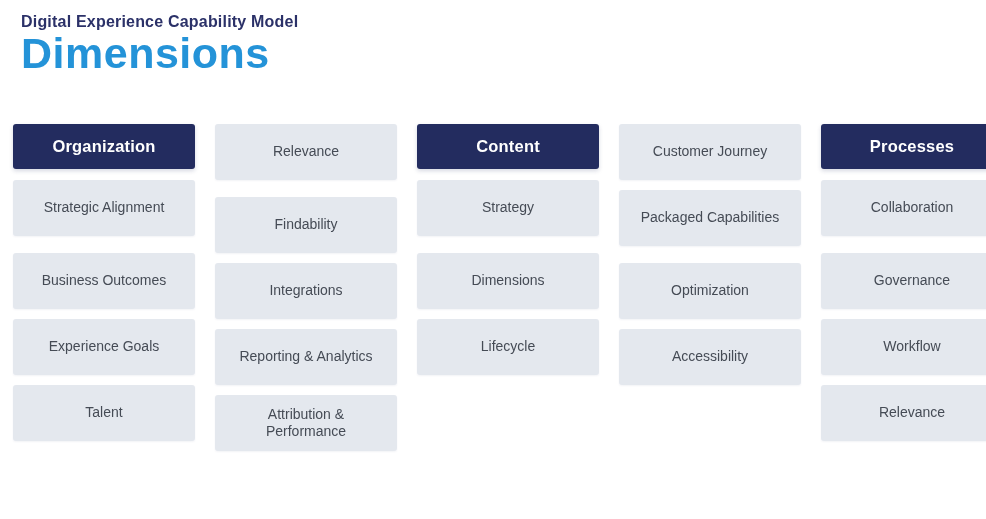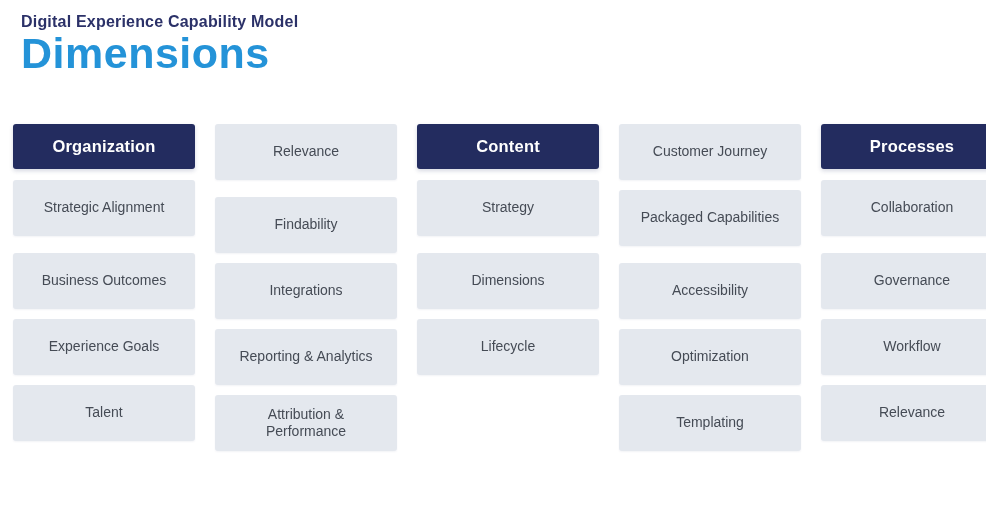--- a/index.html
+++ b/index.html
@@ -109,23 +109,22 @@
     </div>
     <div class="column">
       <div class="column-header">Content</div>
       <div class="cell first-row">Strategy</div>
       <div class="cell">Dimensions</div>
       <div class="cell">Lifecycle</div>
     </div>
     <div class="column">
       <div class="cell">Customer Journey</div>
       <div class="cell first-row">Packaged Capabilities</div>
+      <div class="cell">Optimization</div>
       <div class="cell">Accessibility</div>
-      <div class="cell">Optimization</div>
-      <div class="cell">Templating</div>
     </div>
     <div class="column">
       <div class="column-header">Processes</div>
       <div class="cell first-row">Collaboration</div>
       <div class="cell">Governance</div>
       <div class="cell">Workflow</div>
       <div class="cell">Relevance</div>
     </div>
   </div>
 

